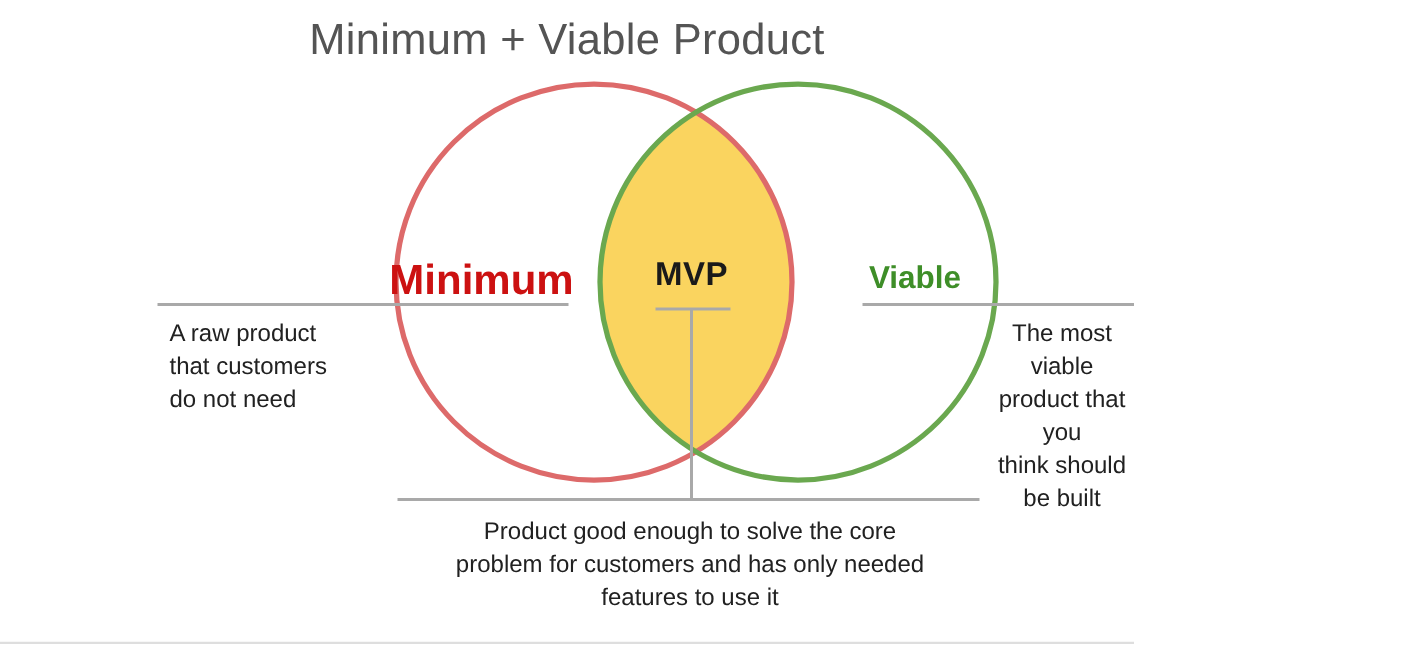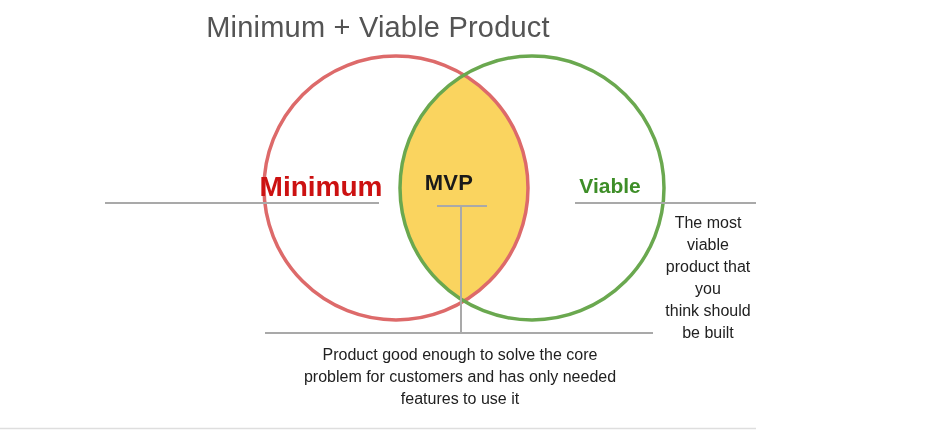--- a/index.html
+++ b/index.html
@@ -30,21 +30,21 @@
     color: #545454;
     letter-spacing: 0.2px;
   }
   .circle-label {
     position: absolute;
     transform: translateX(-50%);
     font-weight: bold;
     white-space: nowrap;
   }
   .label-minimum { left: 321px; top: 171px; font-size: 28px; }
-  .label-mvp     { left: 449px; top: 170px; font-size: 22px; letter-spacing: 0.3px; }
+  .label-mvp     { left: 461px; top: 170px; font-size: 22px; letter-spacing: 0.3px; }
   .label-viable  { left: 610px; top: 174px; font-size: 21px; }
   .annotation {
     position: absolute;
     font-size: 16px;
     line-height: 22px;
     color: #212121;
     white-space: pre-line;
   }
   .annotation-left  { left: 113px; top: 212px; }
   .annotation-right { left: 660px; top: 212px; text-align: center; }
@@ -83,20 +83,23 @@
 
     <line x1="0" y1="428.5" x2="950" y2="428.5" stroke-width="1.5" stroke="#DEDEDE"></line>
   </svg>
 
   <div class="circle-label label-minimum" style="color: rgb(204, 17, 17);">Minimum</div>
 
   <div class="circle-label label-mvp" style="color: rgb(26, 26, 26);">MVP</div>
 
   <div class="circle-label label-viable" style="color: rgb(62, 142, 40);">Viable</div>
 
+  <div class="annotation annotation-left">A raw product
+that customers
+do not need</div>
 
   <div class="annotation annotation-right">The most viable
 product that you
 think should be built</div>
 
   <div class="annotation annotation-bottom">Product good enough to solve the core
 problem for customers and has only needed
 features to use it</div>
 
 </div>

